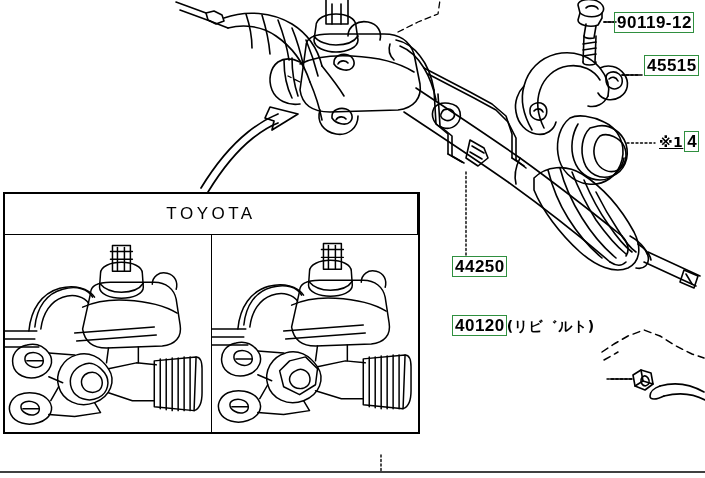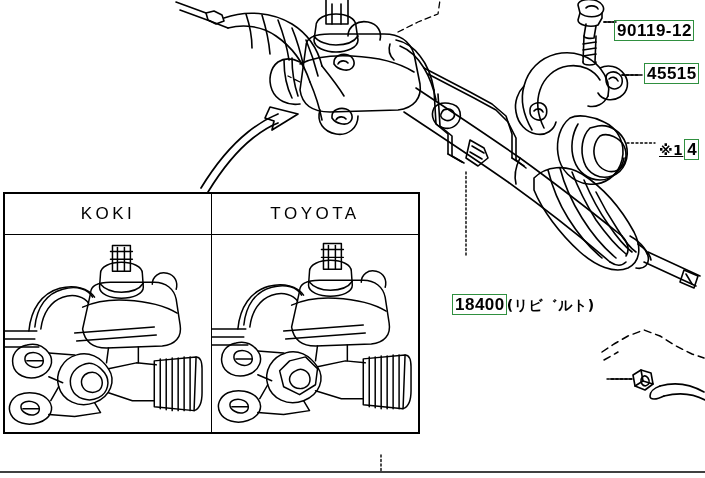--- a/index.html
+++ b/index.html
@@ -32,21 +32,20 @@
     font-size: 17px;
     letter-spacing: 0.5px;
     color: #000000;
     line-height: 19px;
   }
   .callout .boxed {
     display: inline-block;
     border: 1px solid #2f8f3f;
     padding: 0px 1px 0px 2px;
     line-height: 19px;
-    margin-top: 8px;
   }
   .callout .plain {
     display: inline-block;
     padding-left: 0px;
   }
   .callout-stack .row { display: block; height: 21px; }
 
   
   #inset {
     position: absolute;
@@ -247,21 +246,20 @@
       <g stroke-dasharray="6,4" stroke-width="1.3">
         <path d="M398,32 L418,22 L438,14 L440,0"></path>
         <path d="M300,82 L288,76"></path>
       </g>
 
     </g>
   </svg>
 
   <div id="inset">
     <div class="inset-head">
-      <div>KOKI</div>
       <div>TOYOTA</div>
     </div>
     <div class="inset-body">
 
       <div>
         <svg class="cellsvg" viewBox="0 0 207 198" xmlns="http://www.w3.org/2000/svg">
           <g fill="none" stroke="#000000" stroke-width="1.5" stroke-linecap="round" stroke-linejoin="round">
 
             <path d="M108,10 L108,36 L126,36 L126,10 Z"></path>
             <path d="M113,12 L113,36"></path>
@@ -387,19 +385,22 @@
   <div class="callout" style="left:644px; top:55px;">
     <span class="boxed">45515</span>
   </div>
 
   <div class="callout" style="left:659px; top:131px;text-decoration:underline;">
     <span class="jp" style="font-weight:bold;">※1</span><span class="boxed" style="margin-left:1px;">4</span>
   </div>
 
   <div class="callout callout-stack" style="left:452px; top:256px;">
     <span class="row">
-      <span class="boxed">18400</span><span class="plain jp" style="font-weight:bold;margin-top:40px;">(リビ゛ルト)</span>
+      <span class="boxed">44250</span>
+    </span>
+    <span class="row">
+      <span class="boxed">40120</span><span class="plain jp" style="font-weight:bold;margin-top:40px;">(リビ゛ルト)</span>
     </span>
   </div>
 
 
 
 </div>
 
 </body></html>

